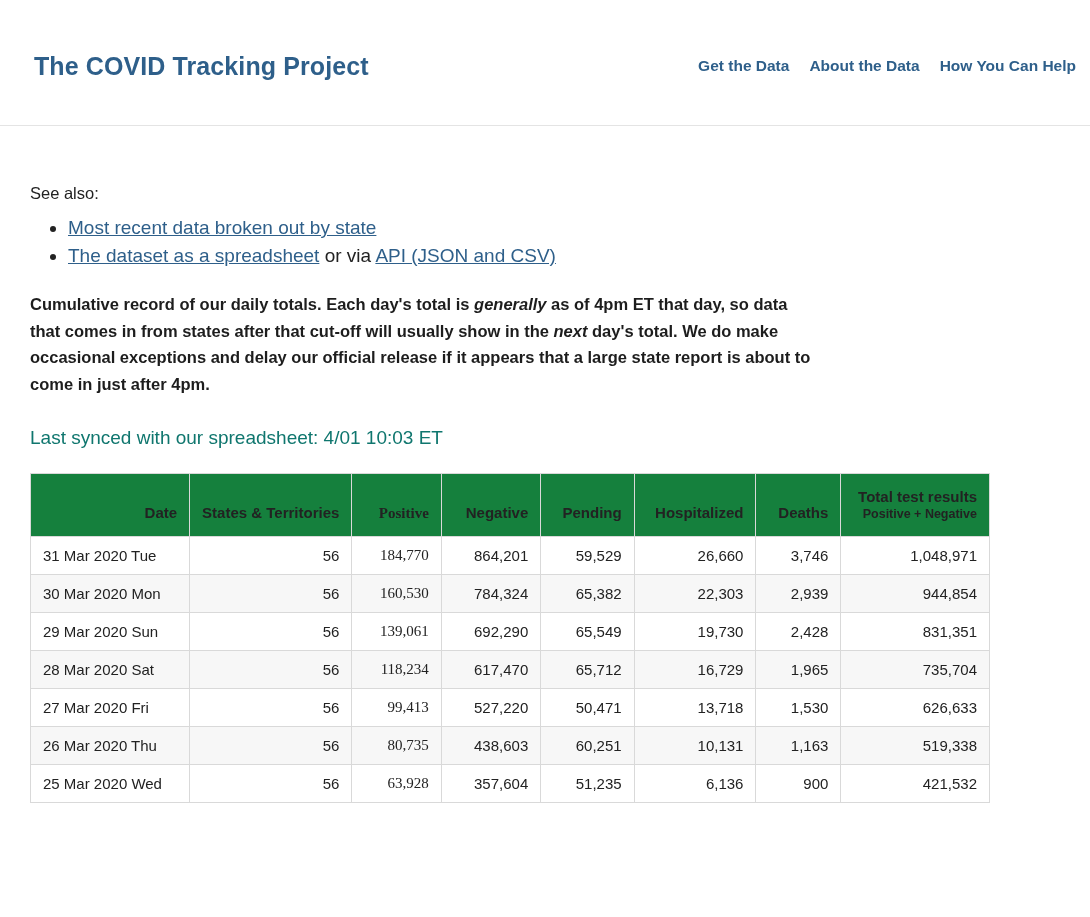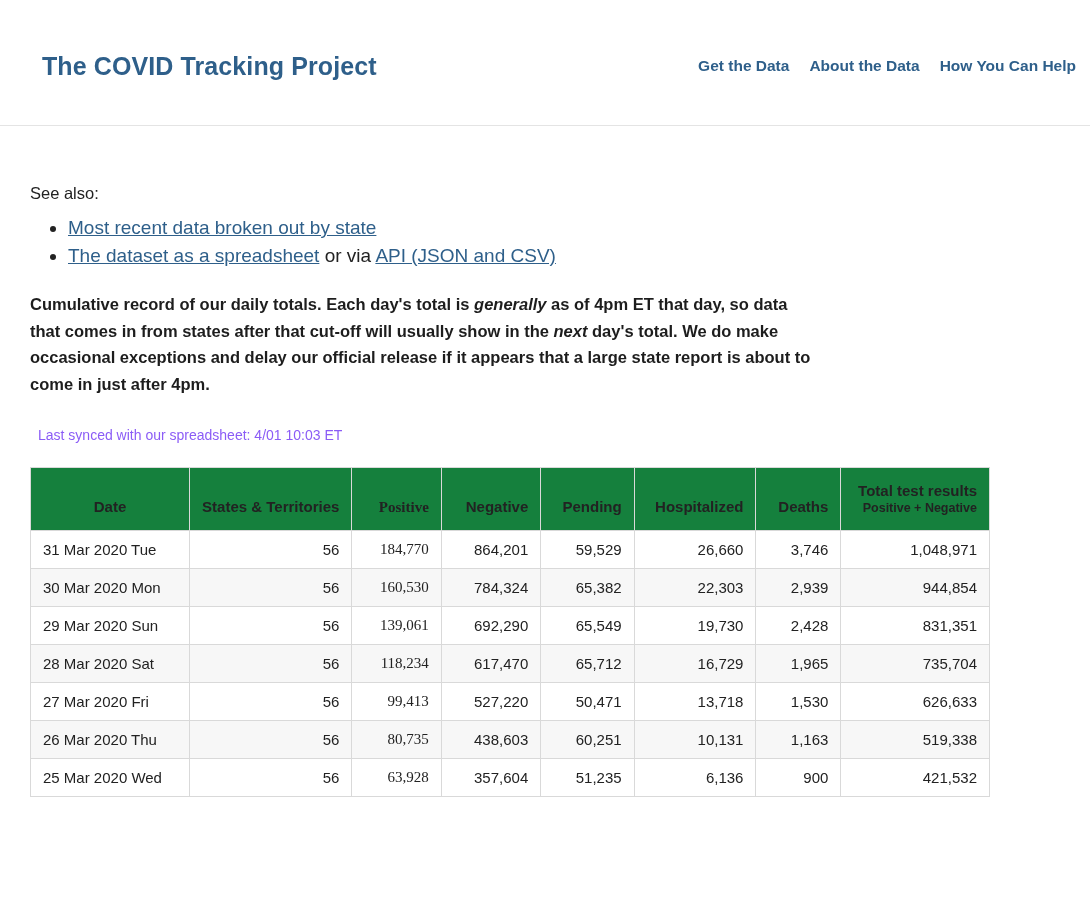--- a/index.html
+++ b/index.html
@@ -22,21 +22,21 @@
     align-items: flex-start;
     padding: 0 16px 0 30px;
     position: relative;
   }
   .brand {
     color: #2e5f8a;
     font-size: 25px;
     font-weight: bold;
     letter-spacing: 0.1px;
     position: absolute;
-    left: 42px;
+    left: 34px;
     top: 52px;
     text-decoration: none;
   }
   .main-nav {
     position: absolute;
     right: 14px;
     top: 57px;
     display: flex;
     gap: 20px;
     align-items: baseline;
@@ -80,23 +80,23 @@
   .desc {
     font-size: 16.5px;
     font-weight: bold;
     line-height: 1.6;
     margin: 22px 0 0 0;
     max-width: 790px;
     color: #1d1d1d;
   }
   .desc em { font-style: italic; }
   .synced {
-    color: #8b5cf6;
-    font-size: 14px;
-    margin: 30px 0 0 8px;
+    color: #0f766e;
+    font-size: 19px;
+    margin: 30px 0 0 0;
   }
 
   
   table.data {
     border-collapse: collapse;
     margin-top: 24px;
     width: 960px;
     font-size: 15px;
   }
   table.data th, table.data td {
@@ -107,21 +107,21 @@
   table.data thead th {
     background: #15803d;
     font-weight: bold;
     text-align: right;
     vertical-align: bottom;
     line-height: 1.25;
     padding-top: 14px;
     padding-bottom: 14px;
   }
   table.data thead th.col-date {
-    text-align: center;
+    text-align: right;
   }
   table.data thead th .sub {
     display: block;
     font-size: 12.5px;
     font-weight: bold;
   }
   table.data tbody td {
     text-align: right;
     color: #222;
   }

